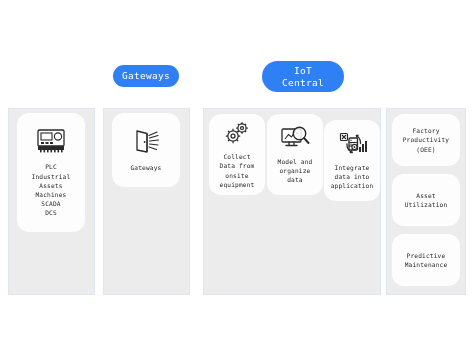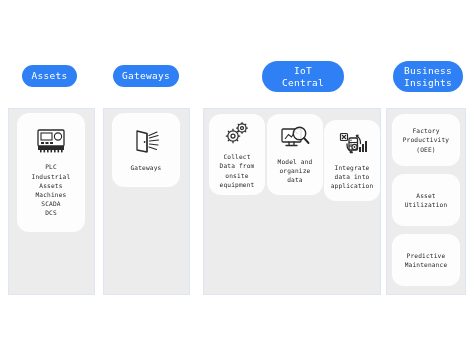--- a/index.html
+++ b/index.html
@@ -73,21 +73,20 @@
   }
   .icon-svg {
     display: block;
   }
 </style>
 </head>
 <body>
 
 <div id="canvas">
 
-  <div class="pill" style="left:22px; top:65px; width:55px; height:22px;">Assets</div>
 
   <div class="panel" style="left:8px; top:108px; width:87px; height:187px;"></div>
 
   <div class="card" style="left:17px; top:113px; width:68px; height:119px;">
     <span class="card-icon">
       <svg class="icon-svg" width="34" height="28" viewBox="0 0 34 28">
         <rect x="4" y="3" width="26" height="16" rx="1.2" fill="#ffffff" stroke="#2a2a2a" stroke-width="1.3"></rect>
         <rect x="7" y="6" width="11" height="7" fill="#ffffff" stroke="#2a2a2a" stroke-width="1.1"></rect>
         <circle cx="24" cy="9.5" r="3.6" fill="#ffffff" stroke="#2a2a2a" stroke-width="1.1"></circle>
         <rect x="7" y="15" width="3" height="2" fill="#2a2a2a"></rect>
@@ -191,22 +190,20 @@
         <rect x="23" y="16" width="2" height="5" fill="#2a2a2a"></rect>
         <rect x="26" y="13" width="2" height="8" fill="#2a2a2a"></rect>
         <rect x="29" y="10" width="2" height="11" fill="#2a2a2a"></rect>
       </svg>
     </span>
     <span class="card-text" style="margin-top:6px;">Integrate
 data into
 application</span>
   </div>
 
-  <div class="pill" style="left:393px; top:61px; width:70px; height:31px;">Business
-Insights</div>
 
   <div class="panel" style="left:386px; top:108px; width:80px; height:187px;"></div>
 
   <div class="card" style="left:392px; top:114px; width:68px; height:52px;">
     <span class="card-text">Factory
 Productivity
 (OEE)</span>
   </div>
 
   <div class="card" style="left:392px; top:174px; width:68px; height:52px;">

